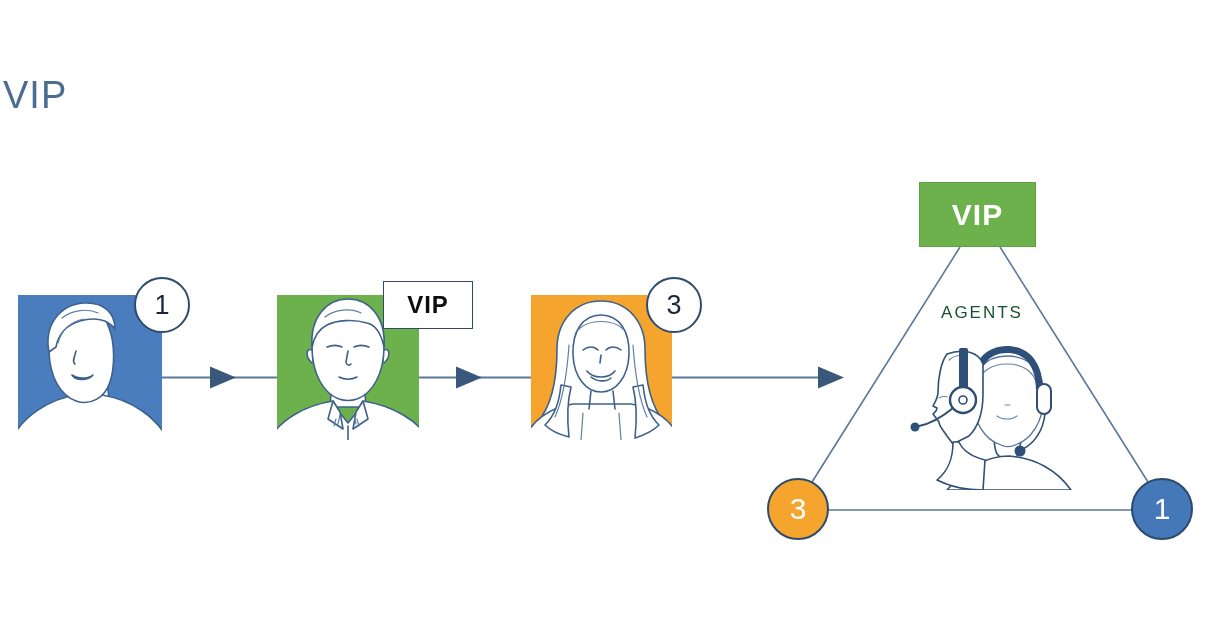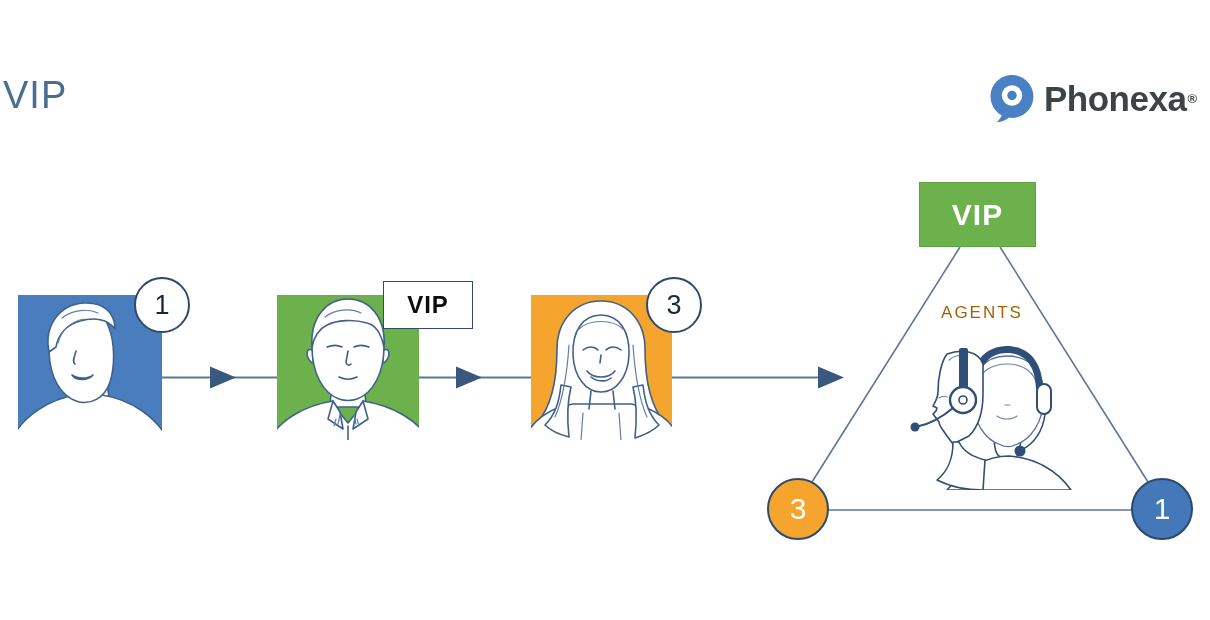--- a/index.html
+++ b/index.html
@@ -38,21 +38,21 @@
   .badge-3{left:646px;top:277px;}
   .badge-rect{position:absolute;left:383px;top:281px;width:90px;height:48px;background:#fff;
       border:1.5px solid #2e4b6e;display:flex;align-items:center;justify-content:center;
       font-size:24px;font-weight:700;color:#0d0d0d;letter-spacing:1px;z-index:3;box-sizing:border-box;}
 
   
   .vip-box{position:absolute;left:919px;top:182px;width:117px;height:65px;background:#6DB14C;
       border:1px solid #5fa03f;box-sizing:border-box;display:flex;align-items:center;justify-content:center;
       font-size:30px;font-weight:700;color:#ffffff;letter-spacing:1px;z-index:2;}
   .agents-label{position:absolute;left:920px;top:303px;width:124px;text-align:center;
-      font-size:17px;color:#a16207;letter-spacing:2px;z-index:2;}
+      font-size:17px;color:#14532d;letter-spacing:2px;z-index:2;}
   .agents-art{position:absolute;left:893px;top:338px;width:190px;height:152px;z-index:2;}
   .a-line{fill:none;stroke:#2f4f74;stroke-width:1.6;stroke-linecap:round;stroke-linejoin:round;}
   .a-light{fill:none;stroke:#6b87a6;stroke-width:1.2;stroke-linecap:round;}
   .a-skin{fill:#ffffff;stroke:#2f4f74;stroke-width:1.6;stroke-linejoin:round;}
   .a-dark{fill:#2e4f78;stroke:none;}
   .node{position:absolute;width:62px;height:62px;border-radius:50%;
       display:flex;align-items:center;justify-content:center;font-size:30px;color:#fff;z-index:3;
       box-sizing:border-box;}
   .node-3{left:767px;top:478px;background:#F5A52D;border:2px solid #2e4b6e;}
   .node-1{left:1131px;top:478px;background:#4478B8;border:2px solid #2b4a6d;}
@@ -73,29 +73,20 @@
     <line class="conn-line" x1="672" y1="377.5" x2="840" y2="377.5"></line>
     <polygon class="arrow-head" points="818,366.5 818,388.5 844,377.5"></polygon>
 
     <line class="tri-line" x1="960" y1="247" x2="812" y2="482"></line>
     <line class="tri-line" x1="1000" y1="247" x2="1148" y2="482"></line>
     <line class="tri-line" x1="800" y1="510" x2="1160" y2="510"></line>
   </svg>
 
   <div class="vip-title">VIP</div>
 
-  <div class="logo">
-    <svg class="logo-icon" viewBox="0 0 44 48">
-      <path d="M22,1 C10.4,1 1,10.4 1,22 C1,30 5.5,37 12,40.5 C11,43.2 9,45.6 7,47.2 C12.2,47.1 16.2,45 19.2,42.6 C20.1,42.9 21,43 22,43 C33.6,43 43,33.6 43,22 C43,10.4 33.6,1 22,1 Z" fill="#4A81C4"></path>
-      <circle cx="22" cy="21" r="10" fill="#ffffff"></circle>
-      <circle cx="22" cy="21" r="4.6" fill="#4A81C4"></circle>
-    </svg>
-    <span class="brand-name">Phonexa</span>
-    <span class="registered">®</span>
-  </div>
 
   <div class="square sq-blue">
     <svg viewBox="0 0 144 145">
       <path class="skin" d="M54,78 L50,112 L92,112 L88,78 Z"></path>
       <path class="skin" d="M-10,152 C2,120 34,103 60,100 L84,100 C110,104 140,120 154,152 Z"></path>
       <path class="skin" d="M70,12 C46,12 30,30 31,57 C32,82 42,100 58,106 C72,111 87,103 92,87 C97,72 97,48 91,33 C86,19 79,12 70,12 Z"></path>
       <path class="skin" d="M31,57 C26,32 40,10 66,8 C86,7 97,18 97,34 C90,24 76,22 62,26 C48,30 40,40 38,52 Z"></path>
       <path class="line-thin" d="M44,23 C54,15 70,13 80,18"></path>
       <path class="line-thin" d="M40,48 C44,34 54,26 66,24"></path>
       <path class="line" d="M58,56 C56,63 54,67 57,69"></path>

